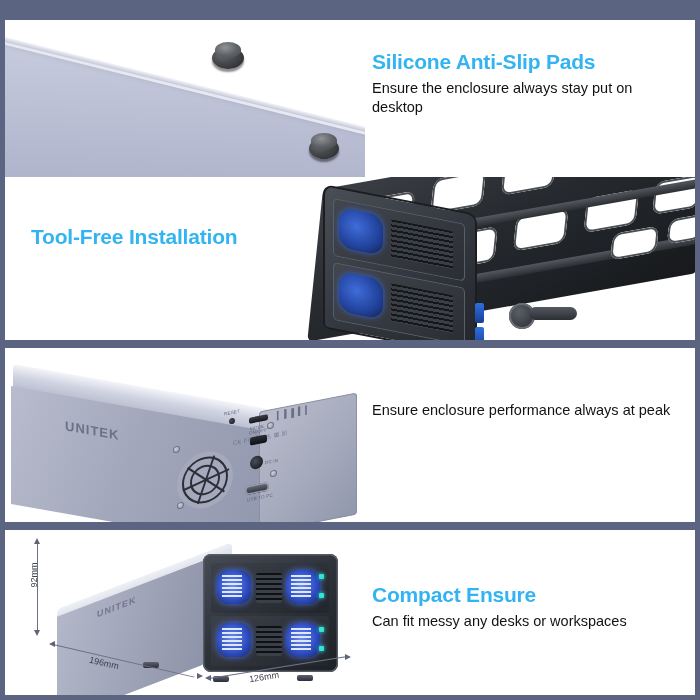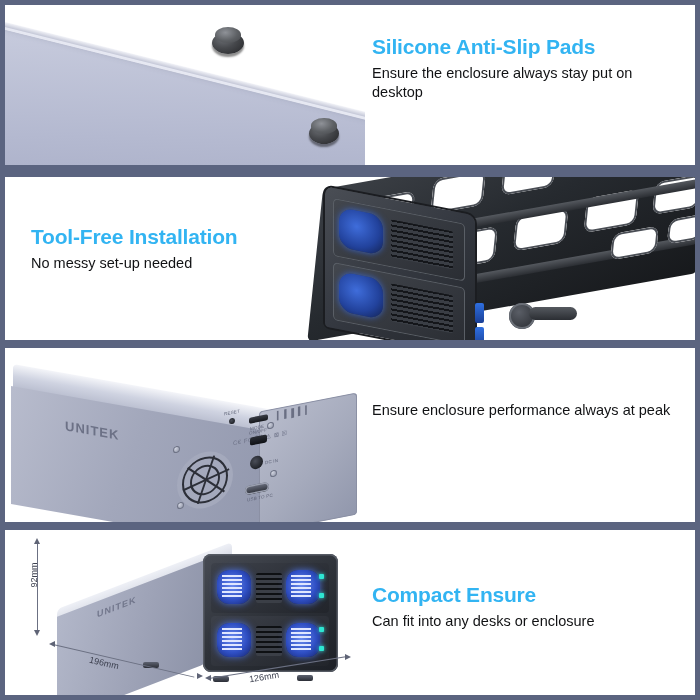--- a/index.html
+++ b/index.html
@@ -10,21 +10,21 @@
     overflow: hidden;
   }
   #page { position: relative; width: 700px; height: 700px; background: #5b6480; }
 
   .panel {
     position: absolute;
     left: 5px; right: 5px;
     background: #ffffff;
     overflow: hidden;
   }
-  .panel.p1 { top: 5px;   height: 160px; }
+  .panel.p1 { top: 20px;   height: 160px; }
   .panel.p2 { top: 177px; height: 163px; }
   .panel.p3 { top: 348px; height: 174px; }
   .panel.p4 { top: 530px; height: 165px; }
 
   
   .txt { position: absolute; }
   .headline {
     color: #32b4f2;
     font-size: 21px;
     font-weight: bold;
@@ -313,21 +313,20 @@
     <div class="txt t1">
       <div class="headline">Silicone Anti-Slip Pads</div>
       <div class="sub">Ensure the enclosure always stay put on desktop</div>
     </div>
   </div>
 
   <div class="panel p2">
 
     <div class="txt t2">
       <div class="headline">Tool-Free Installation</div>
-      <div class="sub">No messy set-up needed</div>
     </div>
 
     <div class="chassis">
       <div class="ch-body">
         <div class="ch-grid">
           <div class="ch-hole" style="left:42px;  top:18px;  width:52px; height:34px;"></div>
           <div class="ch-hole" style="left:112px; top:10px;  width:52px; height:34px;"></div>
           <div class="ch-hole" style="left:182px; top:4px;   width:52px; height:34px;"></div>
           <div class="ch-hole" style="left:252px; top:0px;   width:52px; height:32px;"></div>
 
@@ -454,17 +453,17 @@
 
     <div>
       <div class="dim-line dim-h" style="left:204px; top:148px; width:140px; transform:rotate(-9deg); transform-origin:left center;"></div>
       <div class="arrow arr-left" style="left:200px; top:145px;"></div>
       <div class="arrow arr-right" style="left:340px; top:124px;"></div>
       <div class="dim-label" style="left:244px; top:142px; transform:rotate(-9deg);">126mm</div>
     </div>
 
     <div class="txt t4">
       <div class="headline">Compact Ensure</div>
-      <div class="sub">Can fit into any desks or enclosure</div>
+      <div class="sub">Can fit messy any desks or workspaces</div>
     </div>
   </div>
 
 </div>
 
 </body></html>

